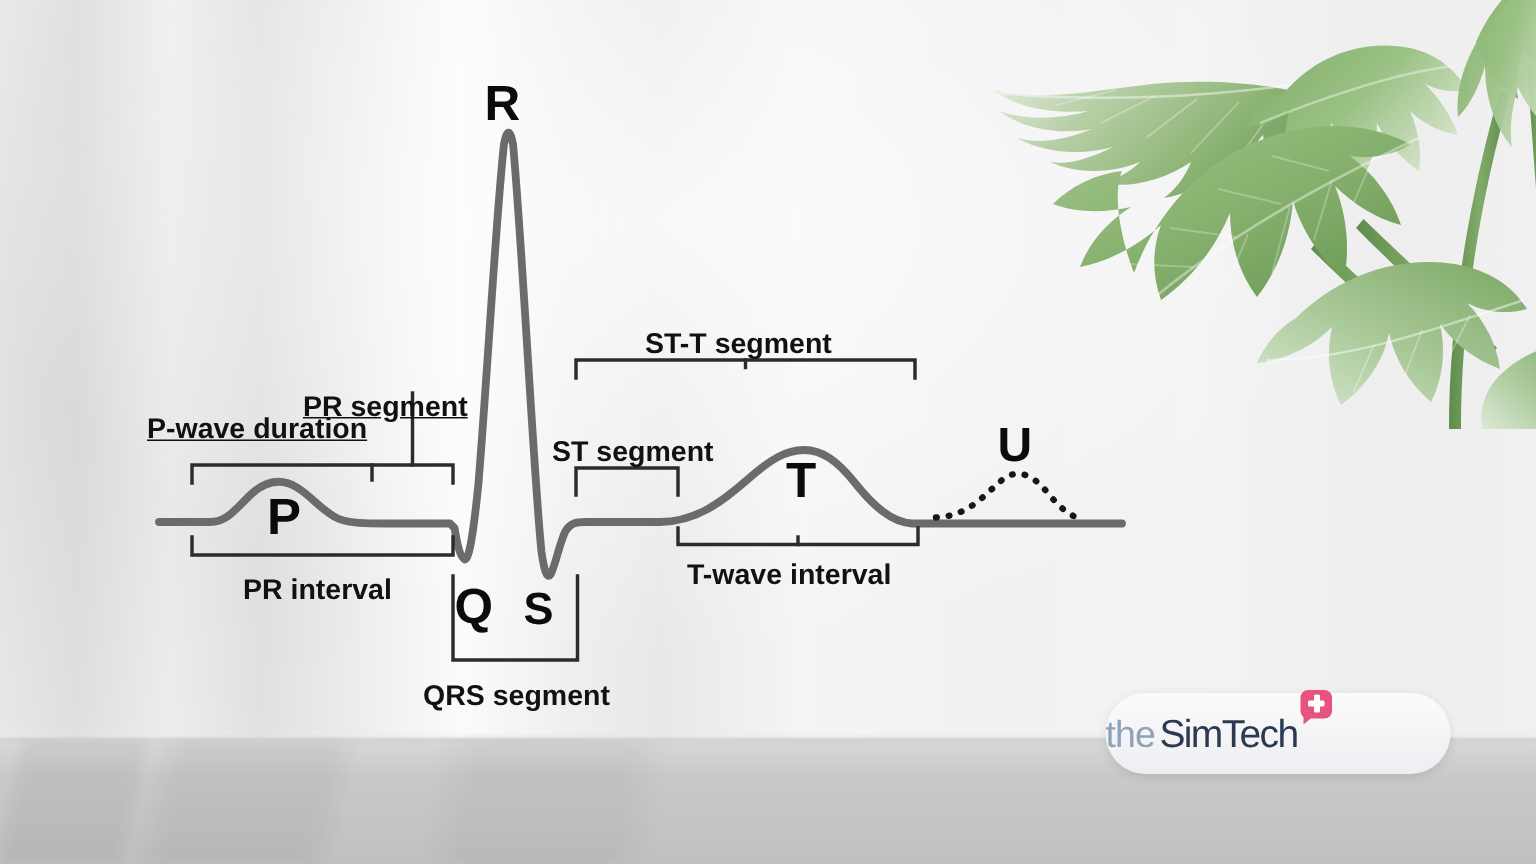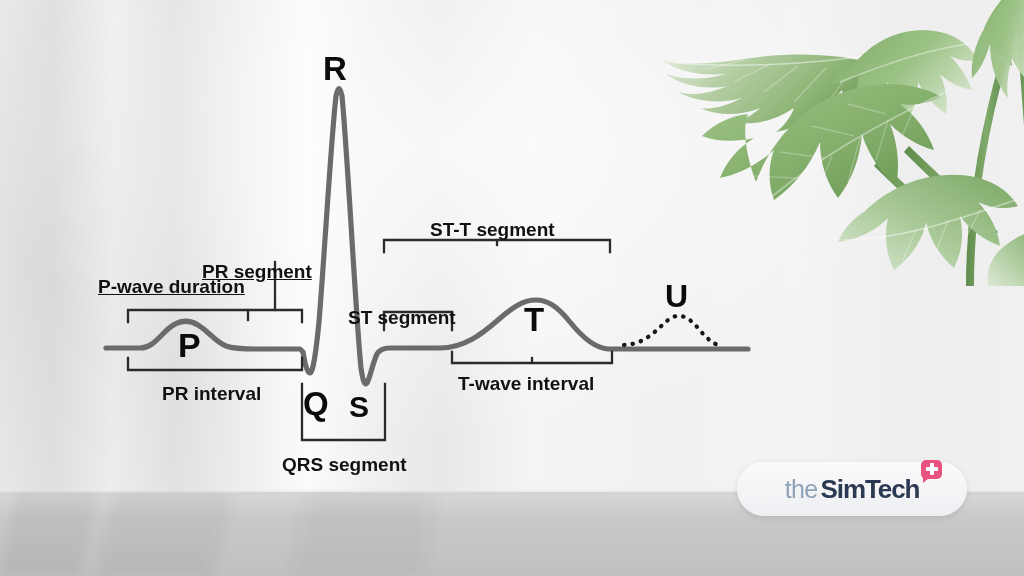--- a/index.html
+++ b/index.html
@@ -102,36 +102,35 @@
   
   .logo-pill {
     position: absolute;
     left: 737px; top: 462px;
     width: 230px; height: 54px;
     border-radius: 27px;
     background: linear-gradient(180deg, #fbfbfc 0%, #f4f4f6 55%, #eceef1 100%);
     box-shadow: 0 2px 7px rgba(0,0,0,.10);
     display: flex;
     align-items: center;
-    justify-content: center;
   }
   .logo-inner {
     position: relative;
     display: flex;
     align-items: baseline;
   }
   .logo-the {
     font-size: 25px;
     font-weight: 400;
     color: #8fa3b8;
     letter-spacing: -0.6px;
   }
   .logo-sim {
     font-size: 26px;
-    font-weight: 700;
+    font-weight: 400;
     color: #2b3a52;
     letter-spacing: -1.1px;
     margin-left: 3px;
   }
   .logo-badge {
     position: absolute;
     right: -23px;
     top: -14px;
     width: 21px; height: 19px;
     background: #e8527f;
@@ -355,21 +354,21 @@
   <div class="wave-label" style="left:303px; top:387px; font-size:33px;">Q</div>
   <div class="wave-label" style="left:323px; top:52px; font-size:33px;">R</div>
   <div class="wave-label" style="left:349px; top:392px; font-size:30px;">S</div>
   <div class="wave-label" style="left:524px; top:303px; font-size:33px;">T</div>
   <div class="wave-label" style="left:665px; top:280px; font-size:32px;">U</div>
 
   <div class="ann-label" style="left:98px; top:277px;text-decoration:underline;">P-wave duration</div>
   <div class="ann-label" style="left:202px; top:262px;text-decoration:underline;">PR segment</div>
   <div class="ann-label" style="left:162px; top:384px;text-align:center;">PR interval</div>
   <div class="ann-label" style="left:282px; top:455px;">QRS segment</div>
-  <div class="ann-label" style="left:348px; top:292px;margin-top:16px;">ST segment</div>
+  <div class="ann-label" style="left:368px; top:292px;">ST segment</div>
   <div class="ann-label" style="left:430px; top:220px;">ST-T segment</div>
   <div class="ann-label" style="left:458px; top:374px;">T-wave interval</div>
 
   <div class="logo-pill">
     <div class="logo-inner">
       <span class="logo-the">the</span>
       <span class="logo-sim">SimTech</span>
       <span class="logo-badge">
         <span class="badge-cross-v"></span>
         <span class="badge-cross-h"></span>

